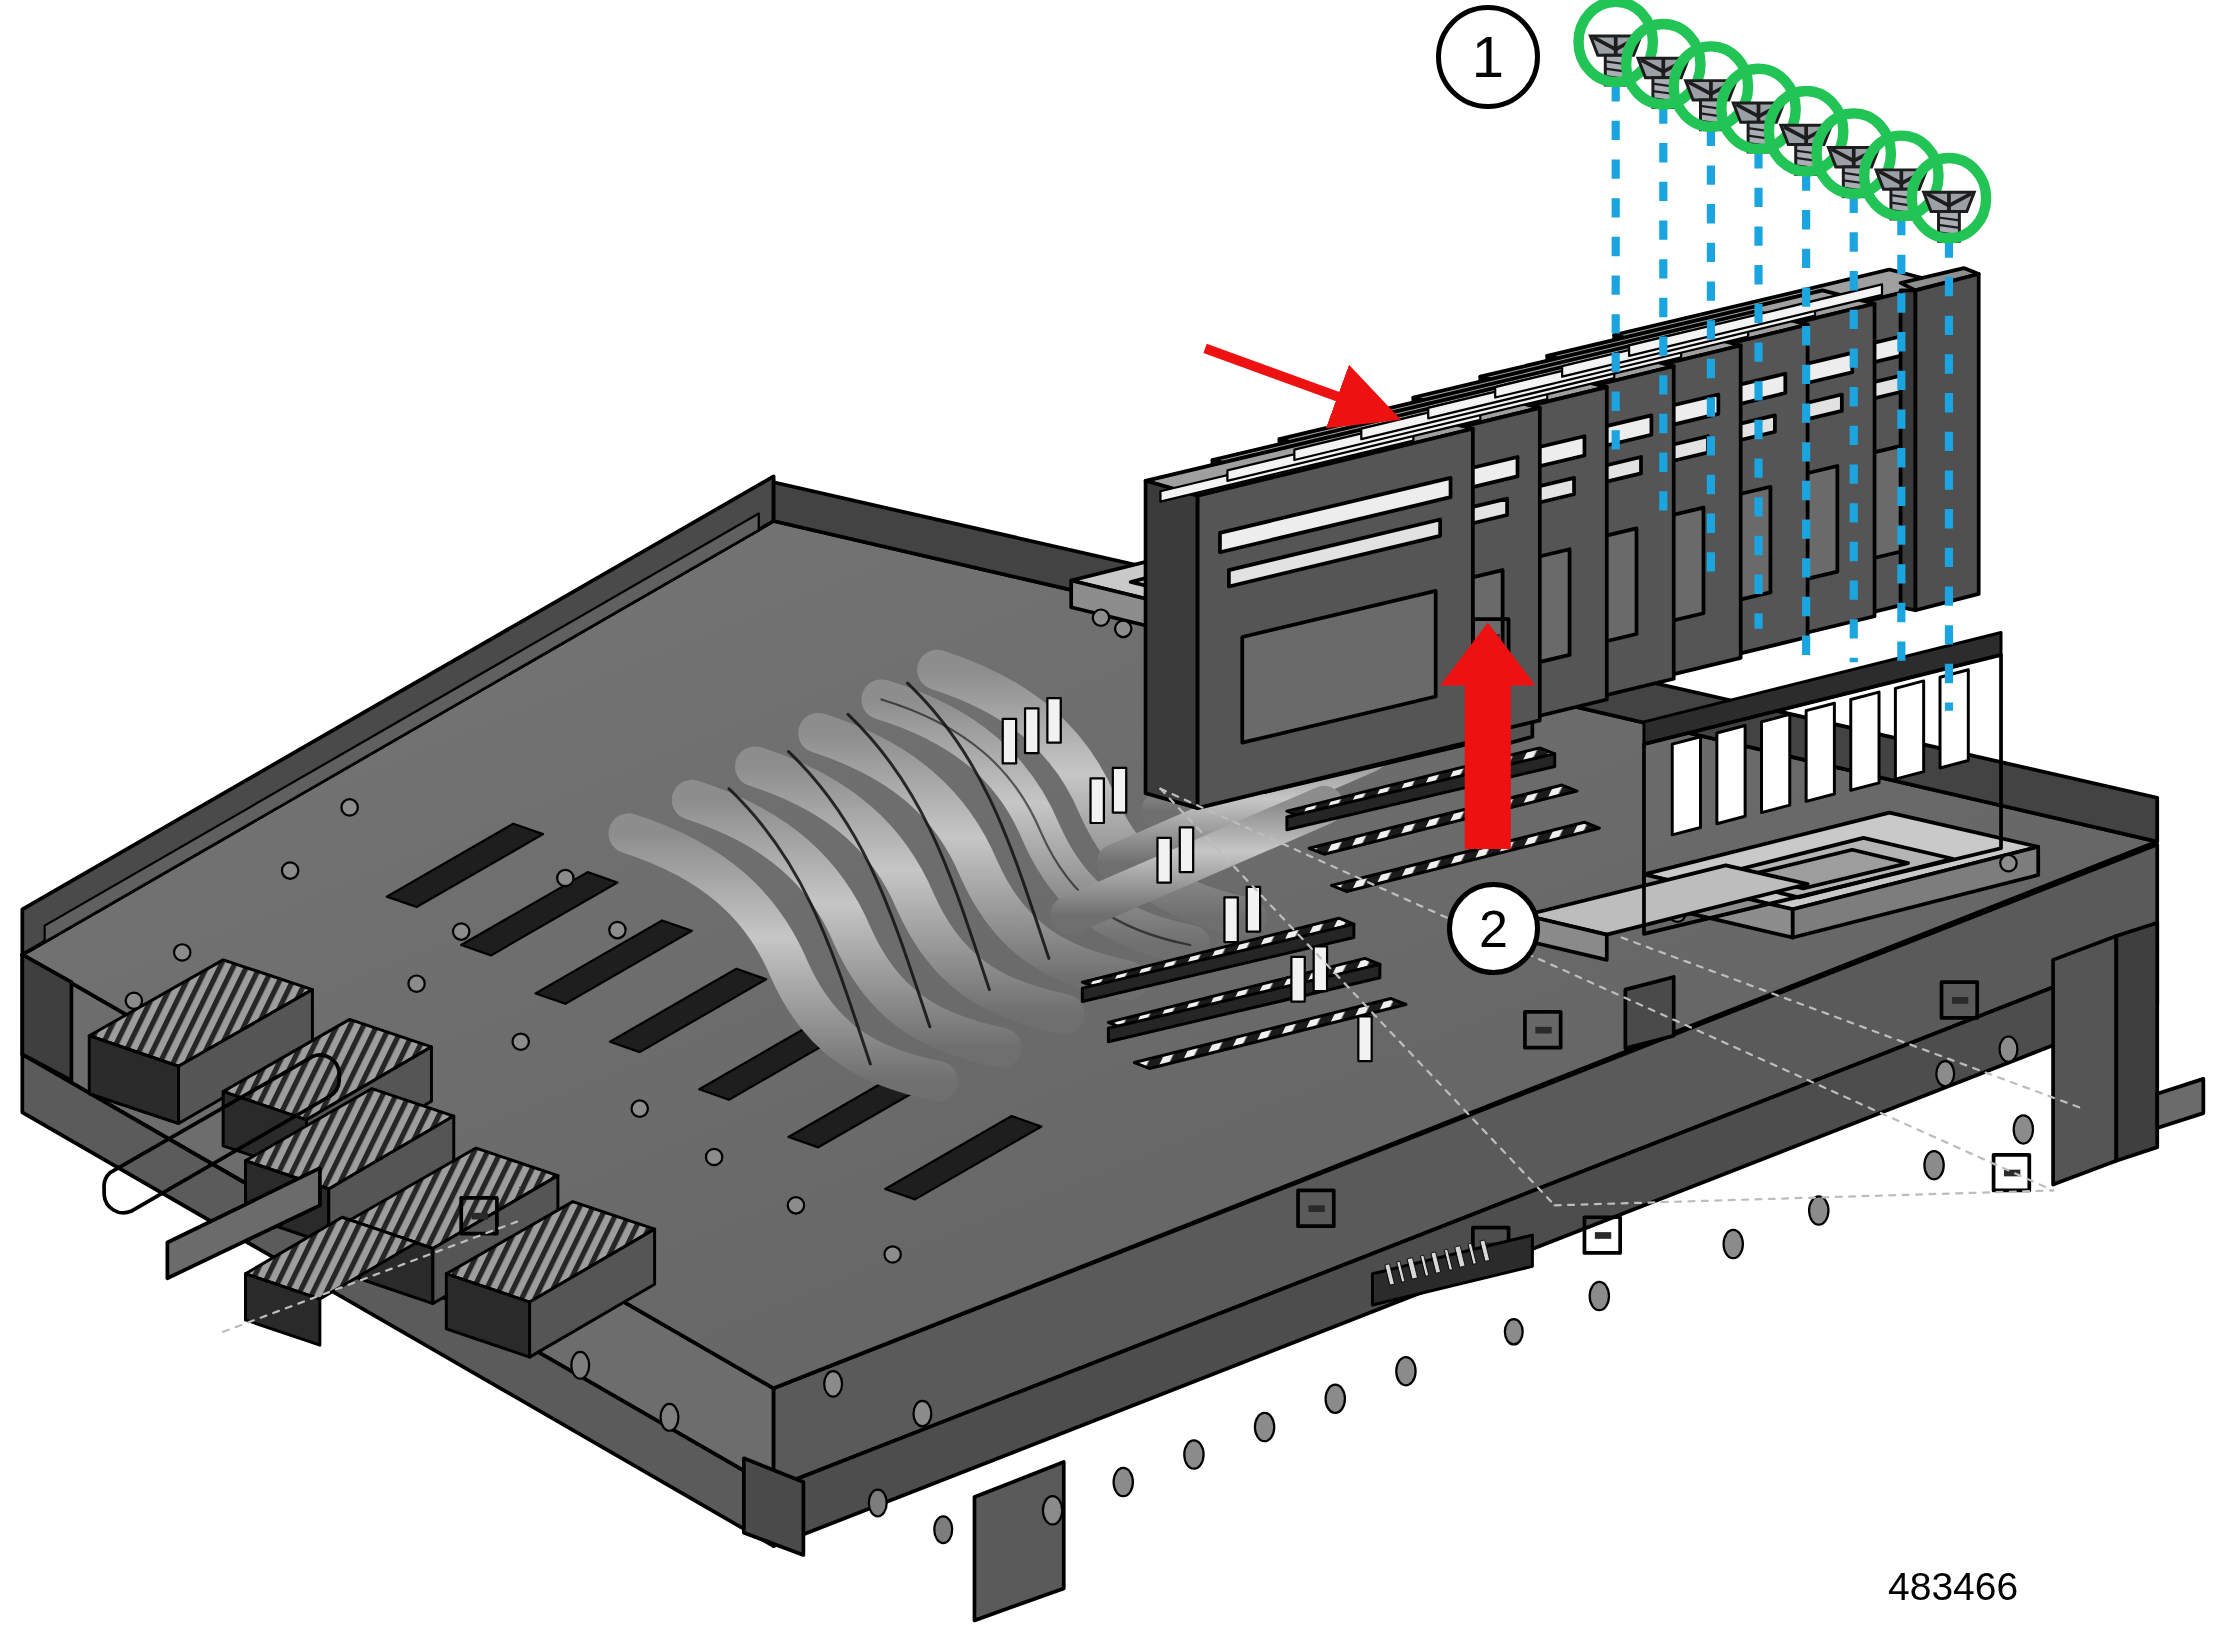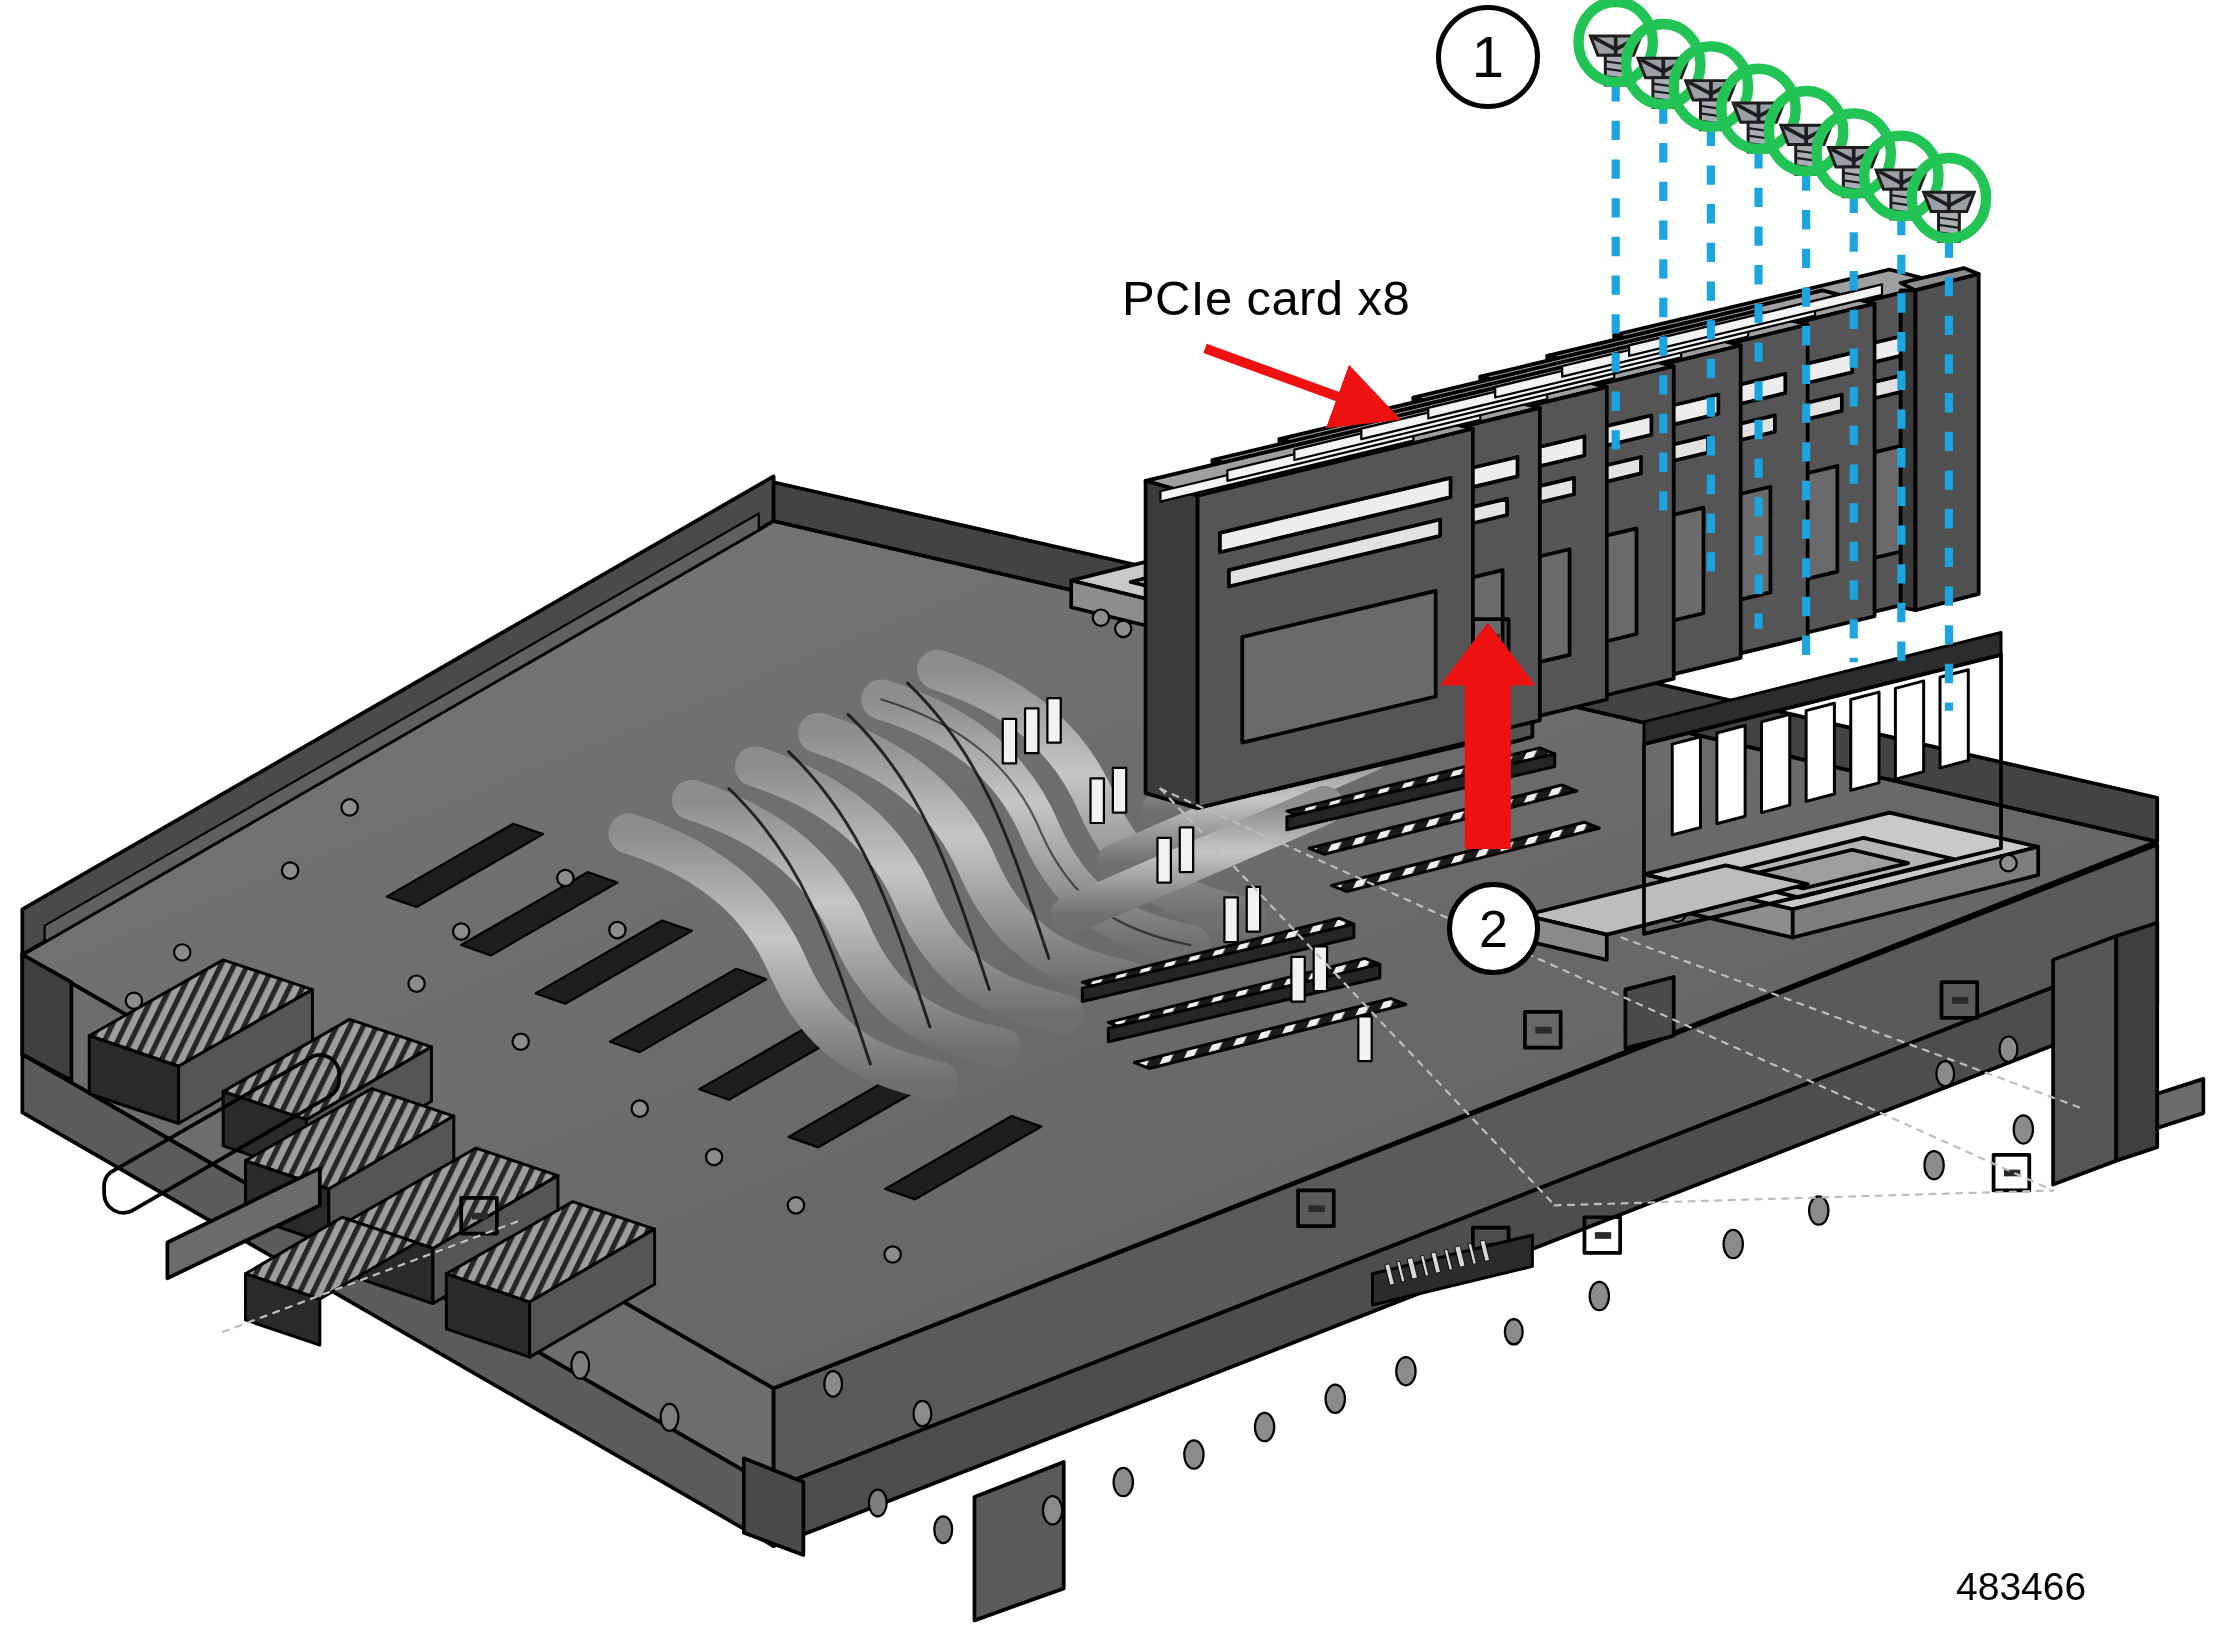--- a/index.html
+++ b/index.html
@@ -23,21 +23,21 @@
 
   
   #pcie-label{
     left:1122px;top:270px;
     font-size:49px;color:#000;letter-spacing:0.4px;white-space:nowrap;
     font-family:"Liberation Sans",sans-serif;z-index:60;
   }
 
   
   #figure-number{
-    left:1956px;top:1565px;font-size:39px;color:#000;z-index:60;
+    left:1888px;top:1565px;font-size:39px;color:#000;z-index:60;
   }
 
   
   svg.layer{position:absolute;left:0;top:0;width:2216px;height:1646px;overflow:visible;}
   #art-layer{z-index:10;}
   #anno-layer{z-index:50;}
 </style>
 </head>
 <body>
 
@@ -578,18 +578,17 @@
 
   <g>
     <path d="M 1970,1140 L 1970,920 L 1938,920 L 2000,838 L 2062,920 L 2030,920 L 2030,1140 Z" fill="#ee1111" stroke="#ee1111" stroke-width="2"></path>
   </g>
 </svg>
 
 <div class="abs callout" id="callout-1">1</div>
 
 <div class="abs callout" id="callout-2">2</div>
 
-<div class="abs" id="pcie-label">PCIe card x8</div>
 
 <div class="abs" id="figure-number">483466</div>
 
 </div>
 
 
 </body></html>

